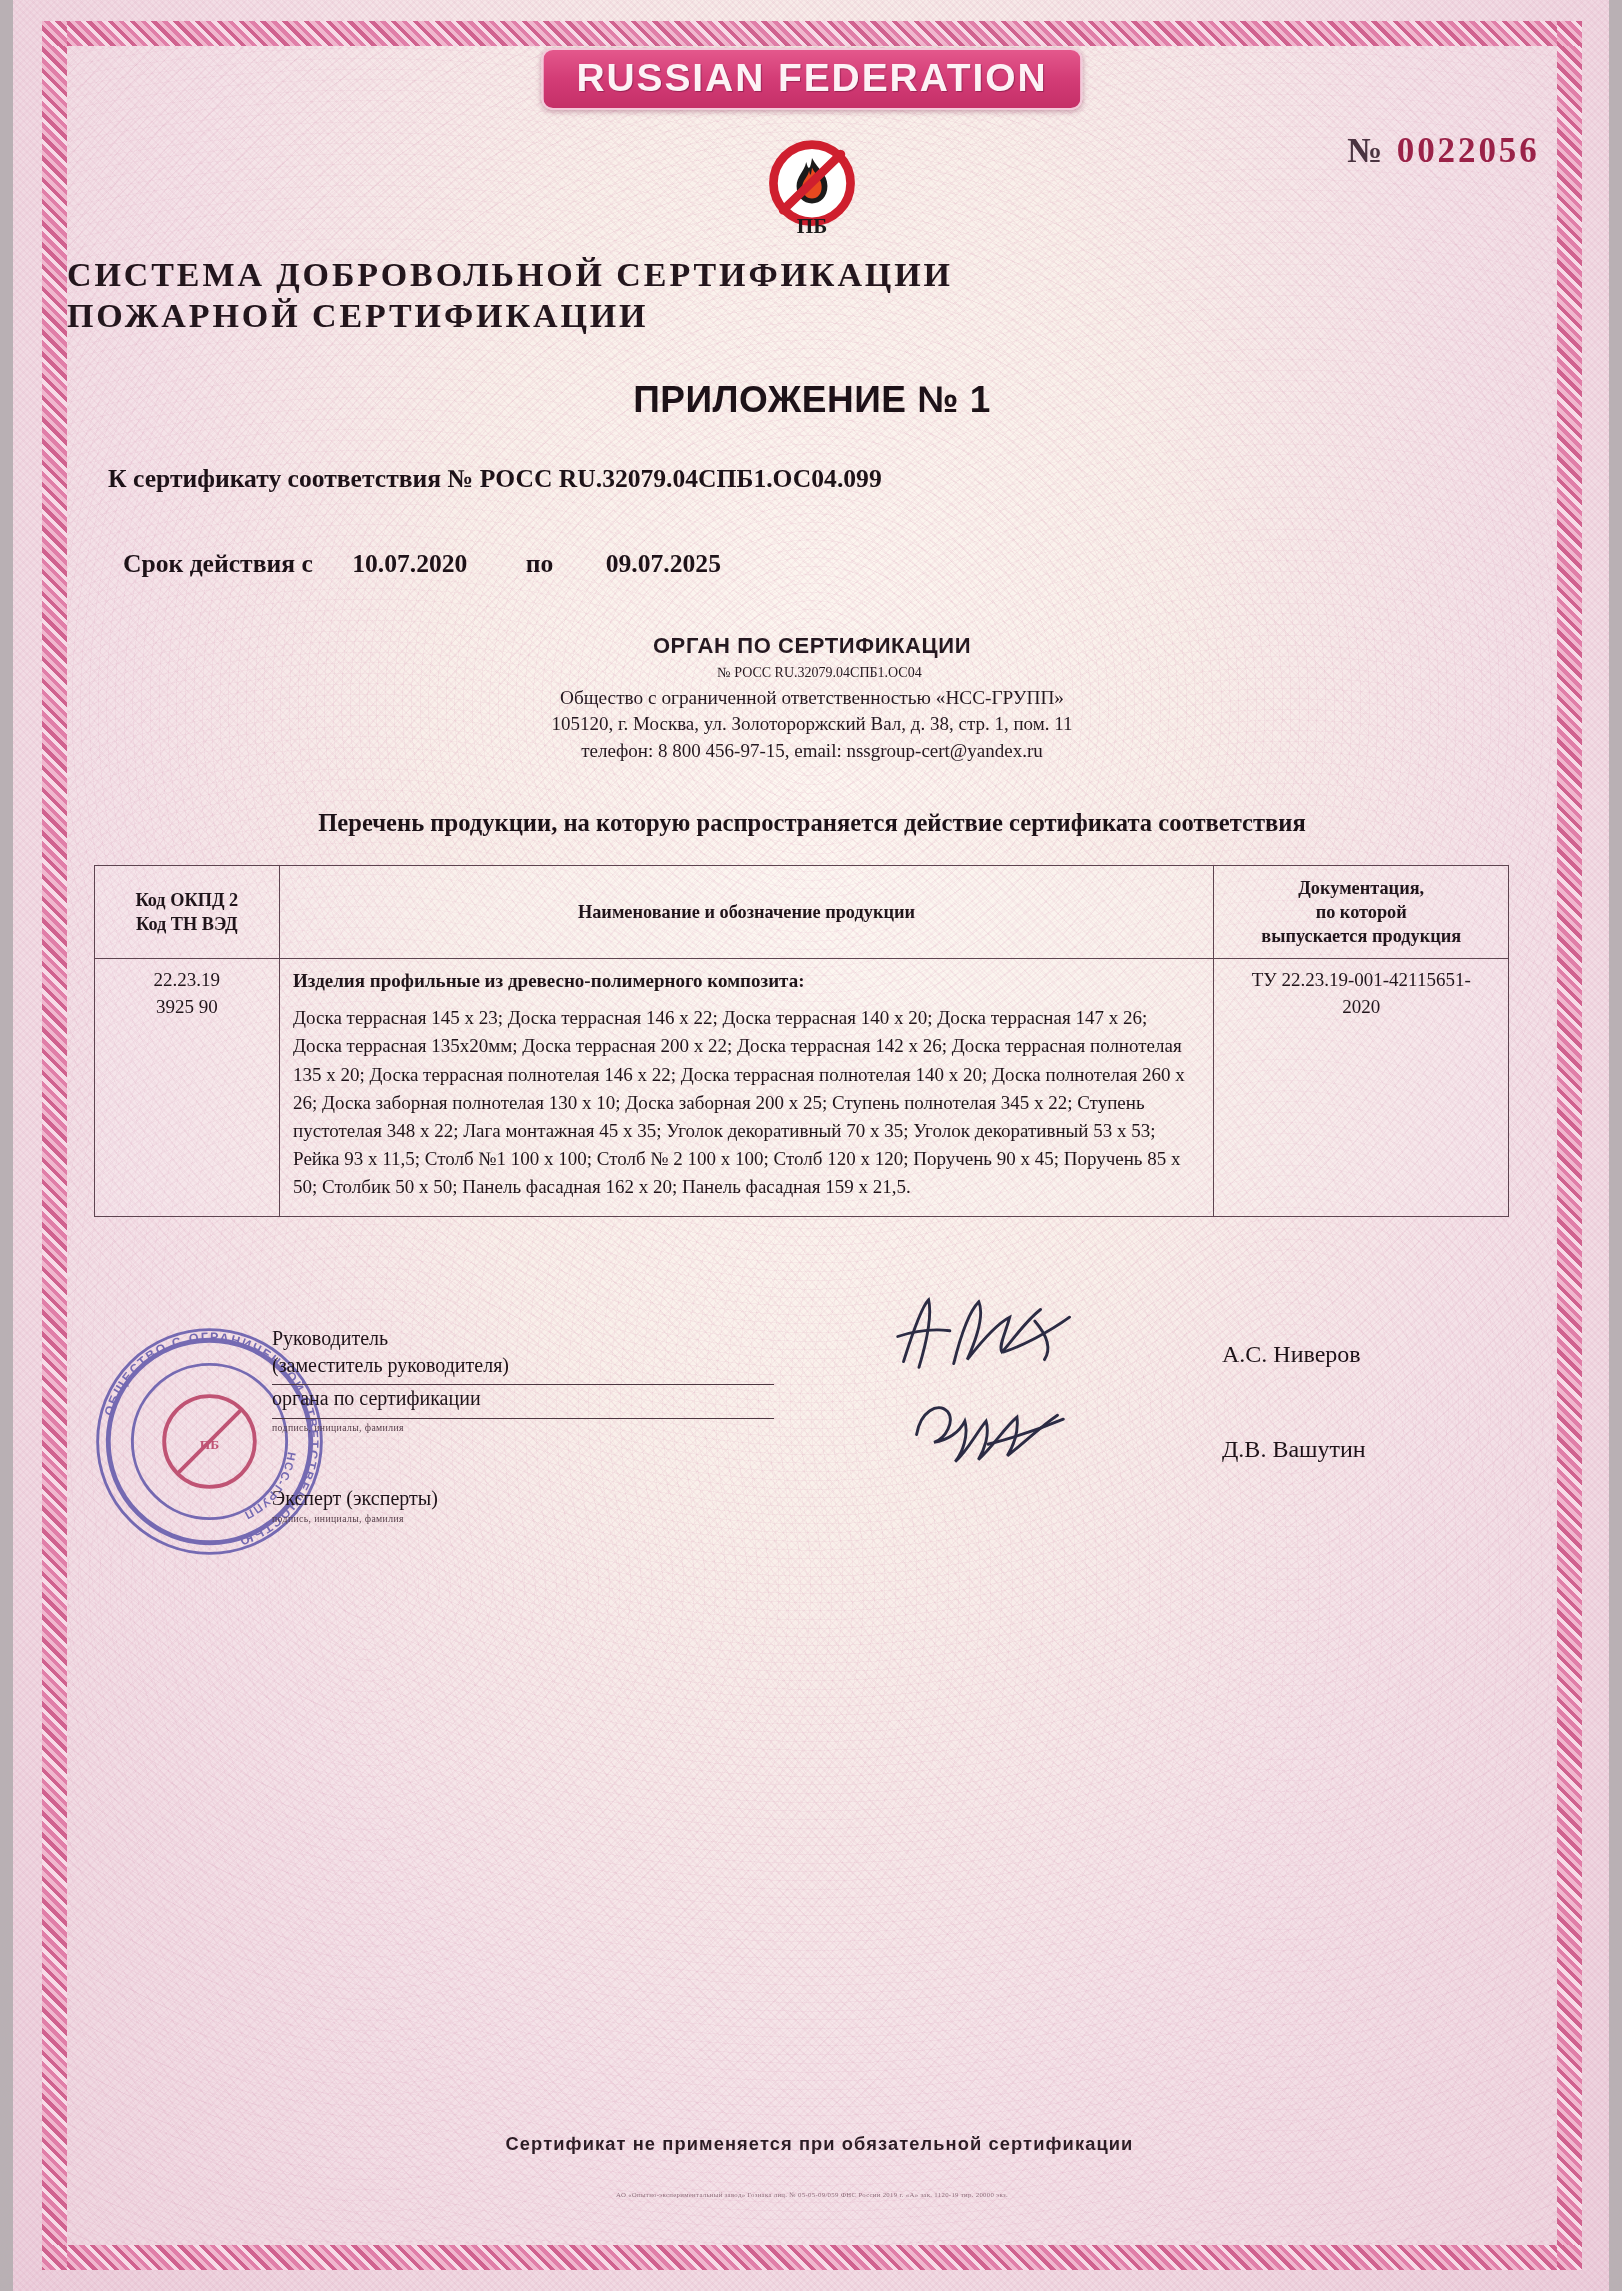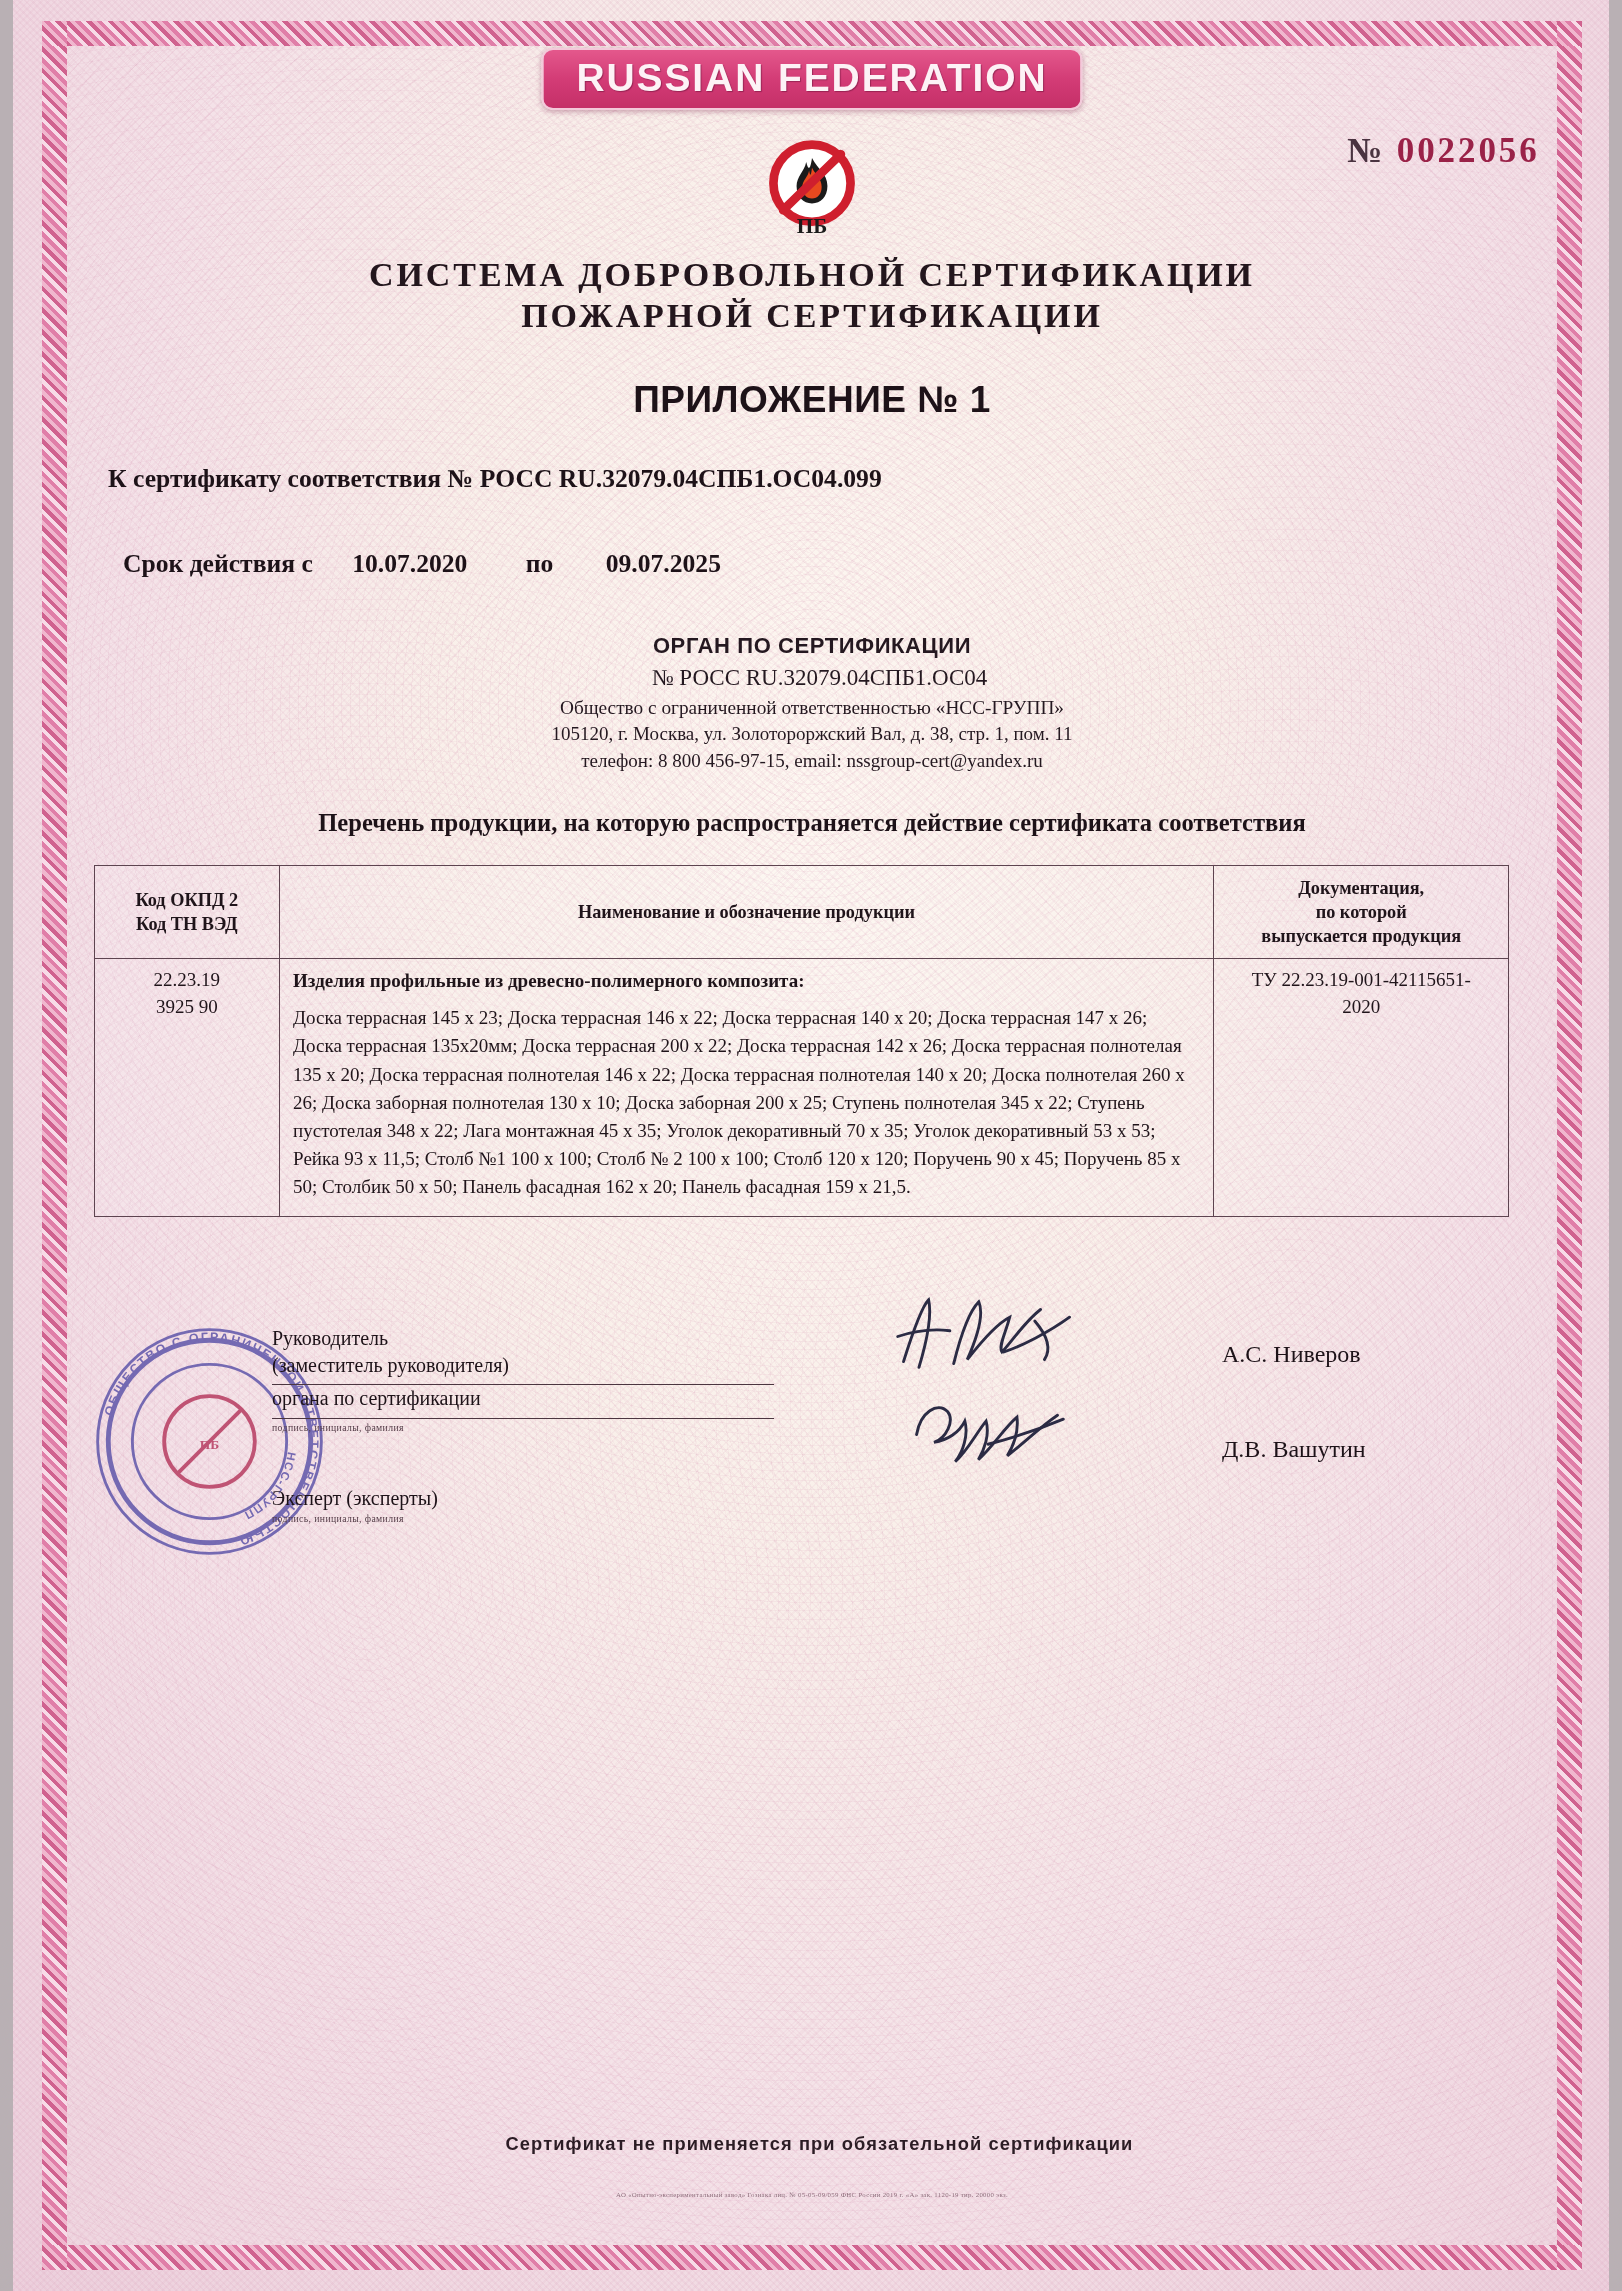--- a/index.html
+++ b/index.html
@@ -95,21 +95,21 @@
     top: 87px;
     width: 108px;
     height: 108px;
   }
 
   
   .sys-title {
     position: absolute;
     left: 0; right: 0;
     top: 210px;
-    text-align: center;
+    text-align: left;
   }
   .sys-title .l1, .sys-title .l2 {
     font-family: "Liberation Serif", serif;
     font-weight: bold;
     color: #23161d;
     letter-spacing: 2.9px;
   }
   .sys-title .l1 { font-size: 34px; }
   .sys-title .l2 { font-size: 34px; margin-top: 2.9px; }
   .sys-reg {
@@ -163,21 +163,21 @@
     color: #241820;
   }
   .cert-body .cb-title {
     font-family: "Liberation Sans", sans-serif;
     font-weight: bold;
     font-size: 22px;
     letter-spacing: 0.6px;
   }
   .cert-body .cb-num {
     margin-top: 5.8px;
-    font-size: 23px;
+    font-size: 14px;
     padding-left: 15px;
   }
   .cert-body .cb-org {
     margin-top: 5.8px;
     font-size: 19.3px;
   }
   .cert-body .cb-addr {
     margin-top: 4.8px;
     font-size: 19px;
   }

